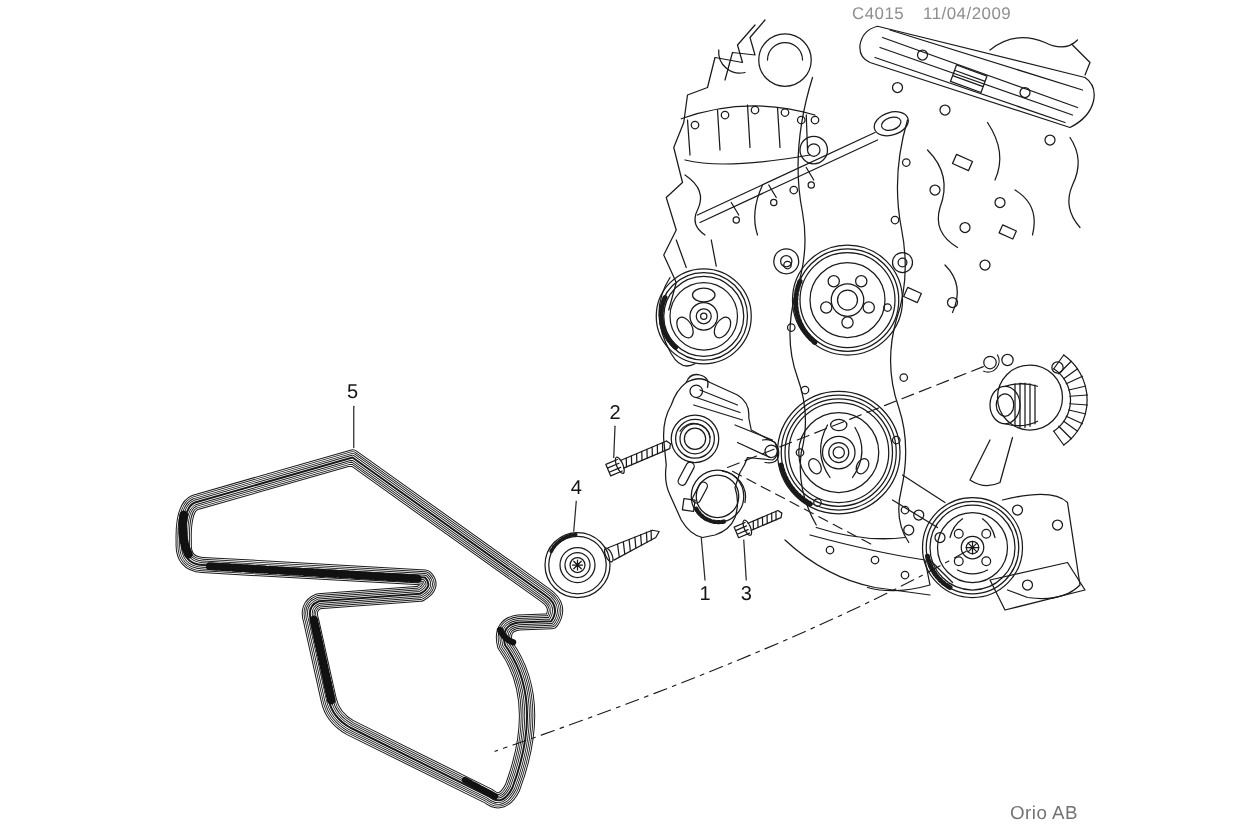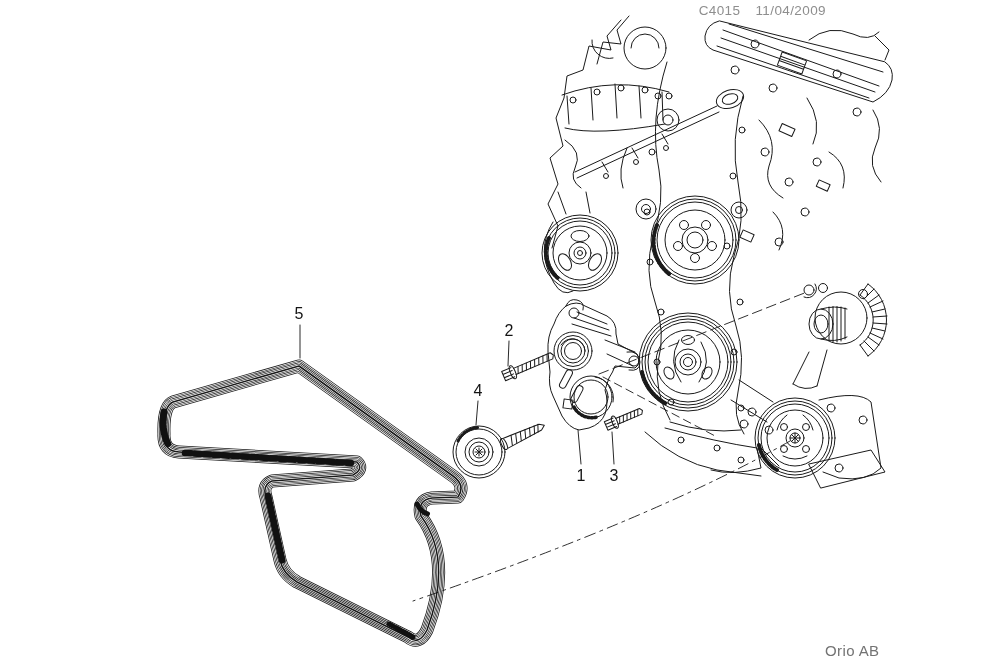--- a/index.html
+++ b/index.html
@@ -1,19 +1,18 @@
 <!DOCTYPE html>
 <html><head>
 <meta charset="utf-8">
 <style>
   html,body{margin:0;padding:0;background:#fff;}
   .stage{
     position:relative;width:941px;height:664px;background:#fff;overflow:hidden;
     font-family:"Liberation Sans", sans-serif;
-    margin-left:17px;
   }
   .hdr{
     position:absolute;top:3px;right:132px;display:flex;gap:15px;
     font-size:13.5px;color:#8e8e8e;letter-spacing:.4px;
   }
   .watermark{
     position:absolute;left:808px;top:642px;font-size:15px;color:#737373;letter-spacing:.4px;
   }
   .callout{
     position:absolute;transform:translate(-50%,-50%);

